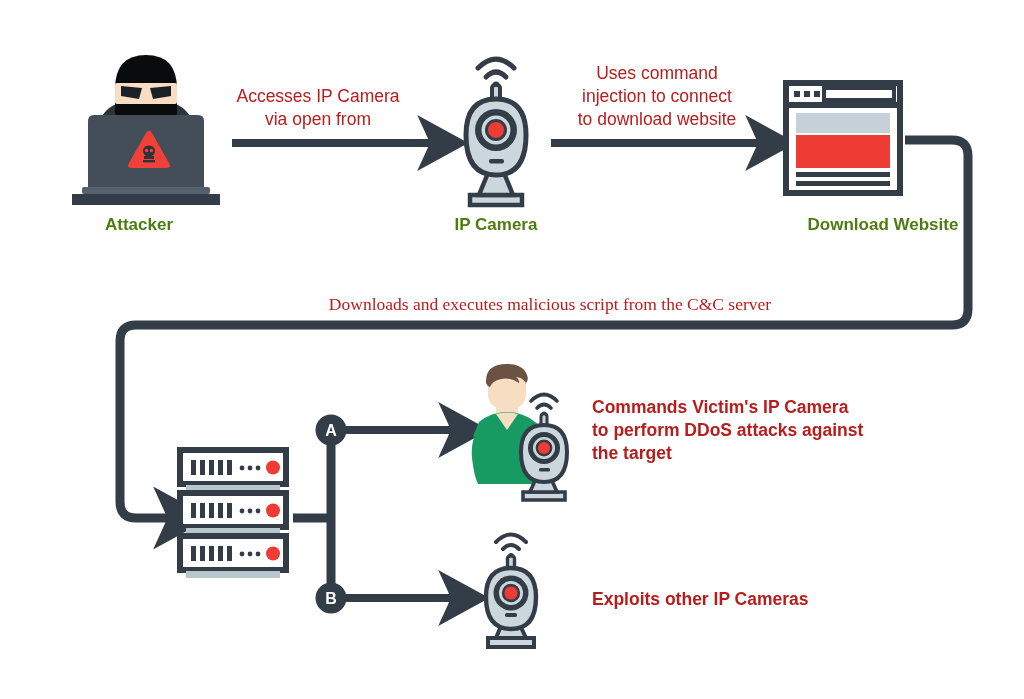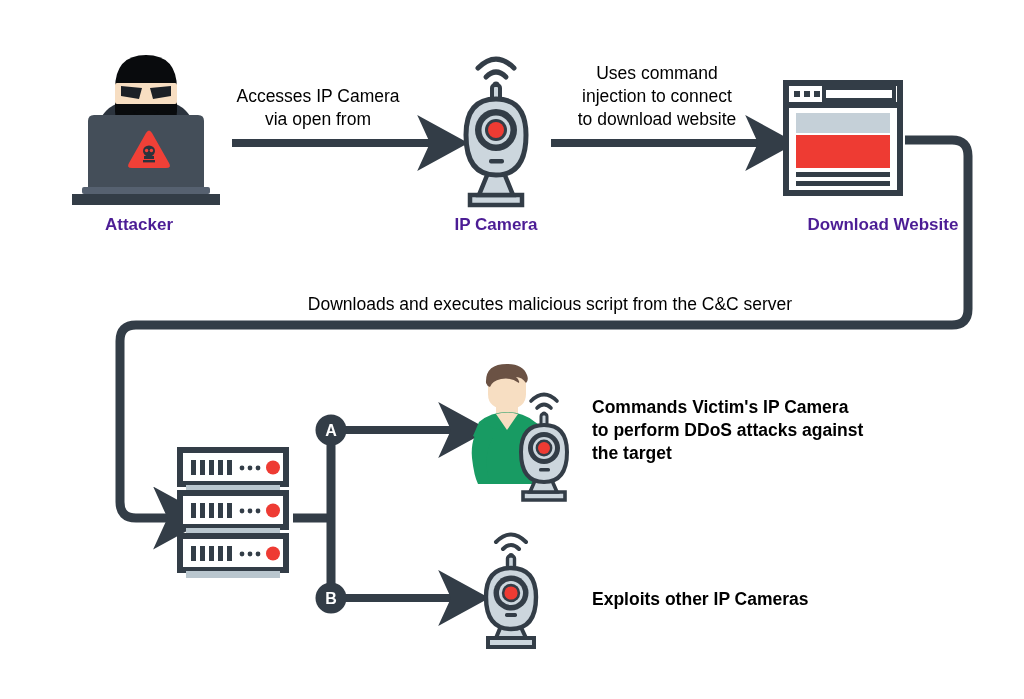--- a/index.html
+++ b/index.html
@@ -1,22 +1,22 @@
 <!DOCTYPE html>
 <html><head>
 <meta charset="utf-8">
 <title>IoT Botnet Attack Flow</title>
 <style>
   html,body{margin:0;padding:0;background:#ffffff;}
   body{width:1024px;height:699px;overflow:hidden;font-family:"Liberation Sans",sans-serif;}
   #stage{position:relative;width:1024px;height:699px;background:#fff;}
   svg.layer{position:absolute;left:0;top:0;width:1024px;height:699px;}
   .lbl{position:absolute;color:#3a4450;font-family:"Liberation Sans",sans-serif;}
-  .nodename{font-weight:bold;font-size:17px;color:#4c1d95;text-align:center;line-height:22px;}
-  .steptxt{font-size:17.5px;color:#000000;line-height:23px;}
+  .nodename{font-weight:bold;font-size:17px;color:#4d7c0f;text-align:center;line-height:22px;}
+  .steptxt{font-size:17.5px;color:#b91c1c;line-height:23px;}
   .steptxt.ctr{text-align:center;}
   .steptxt.left{text-align:left;font-weight:bold;}
 </style>
 </head>
 <body>
 
 <div id="stage">
 
   <svg class="layer" viewBox="0 0 1024 699">
     <defs>
@@ -264,21 +264,21 @@
     <div>Accesses IP Camera</div>
     <div>via open from</div>
   </div>
 
   <div class="lbl steptxt ctr" style="left:546px;top:62px;width:222px;">
     <div>Uses command</div>
     <div>injection to connect</div>
     <div>to download website</div>
   </div>
 
-  <div class="lbl steptxt ctr" style="left:205px;top:293px;width:690px;">Downloads and executes malicious script from the C&amp;C server</div>
+  <div class="lbl steptxt ctr" style="left:205px;top:293px;width:690px;font-family:Liberation Serif, serif;">Downloads and executes malicious script from the C&amp;C server</div>
 
   <div class="lbl steptxt left" style="left:592px;top:396px;width:320px;">
     <div>Commands Victim's IP Camera</div>
     <div>to perform DDoS attacks against</div>
     <div>the target</div>
   </div>
 
   <div class="lbl steptxt left" style="left:592px;top:588px;width:320px;">Exploits other IP Cameras</div>
 
 </div>

